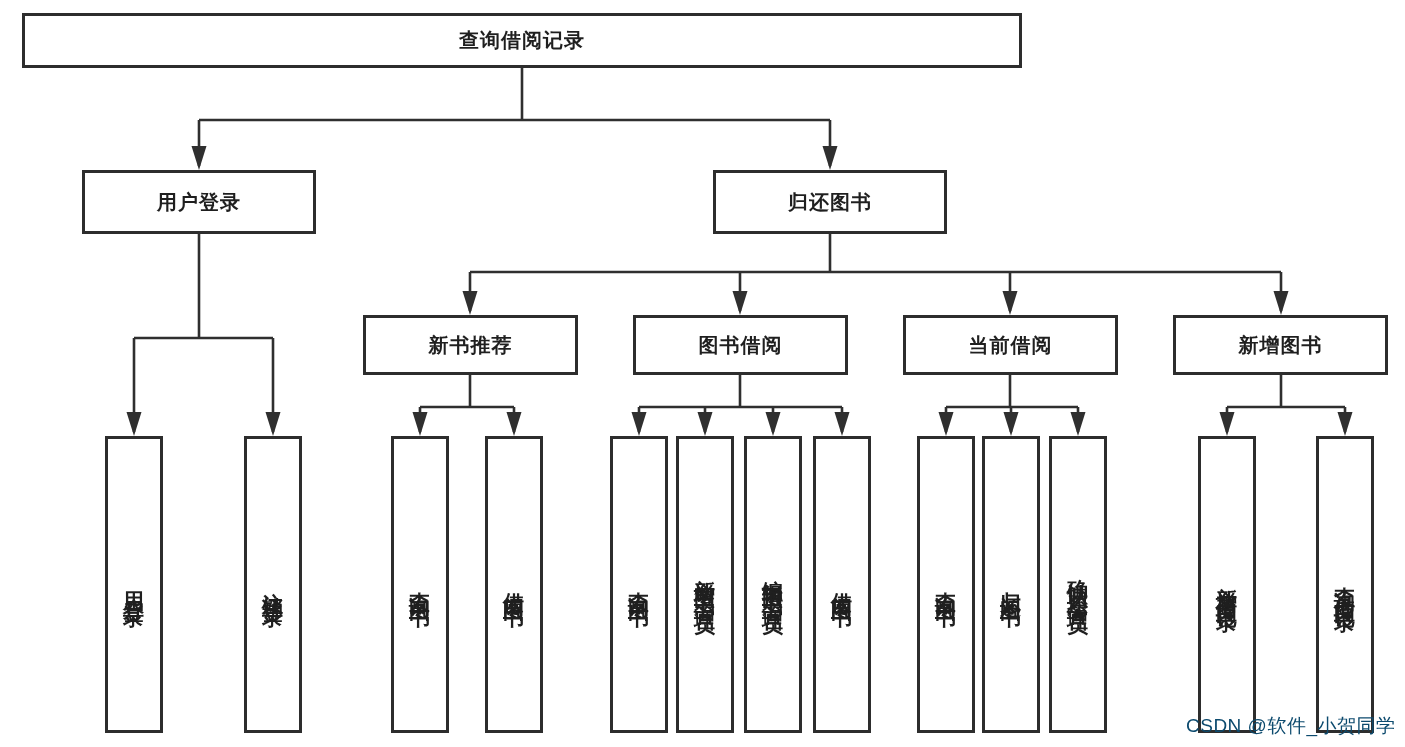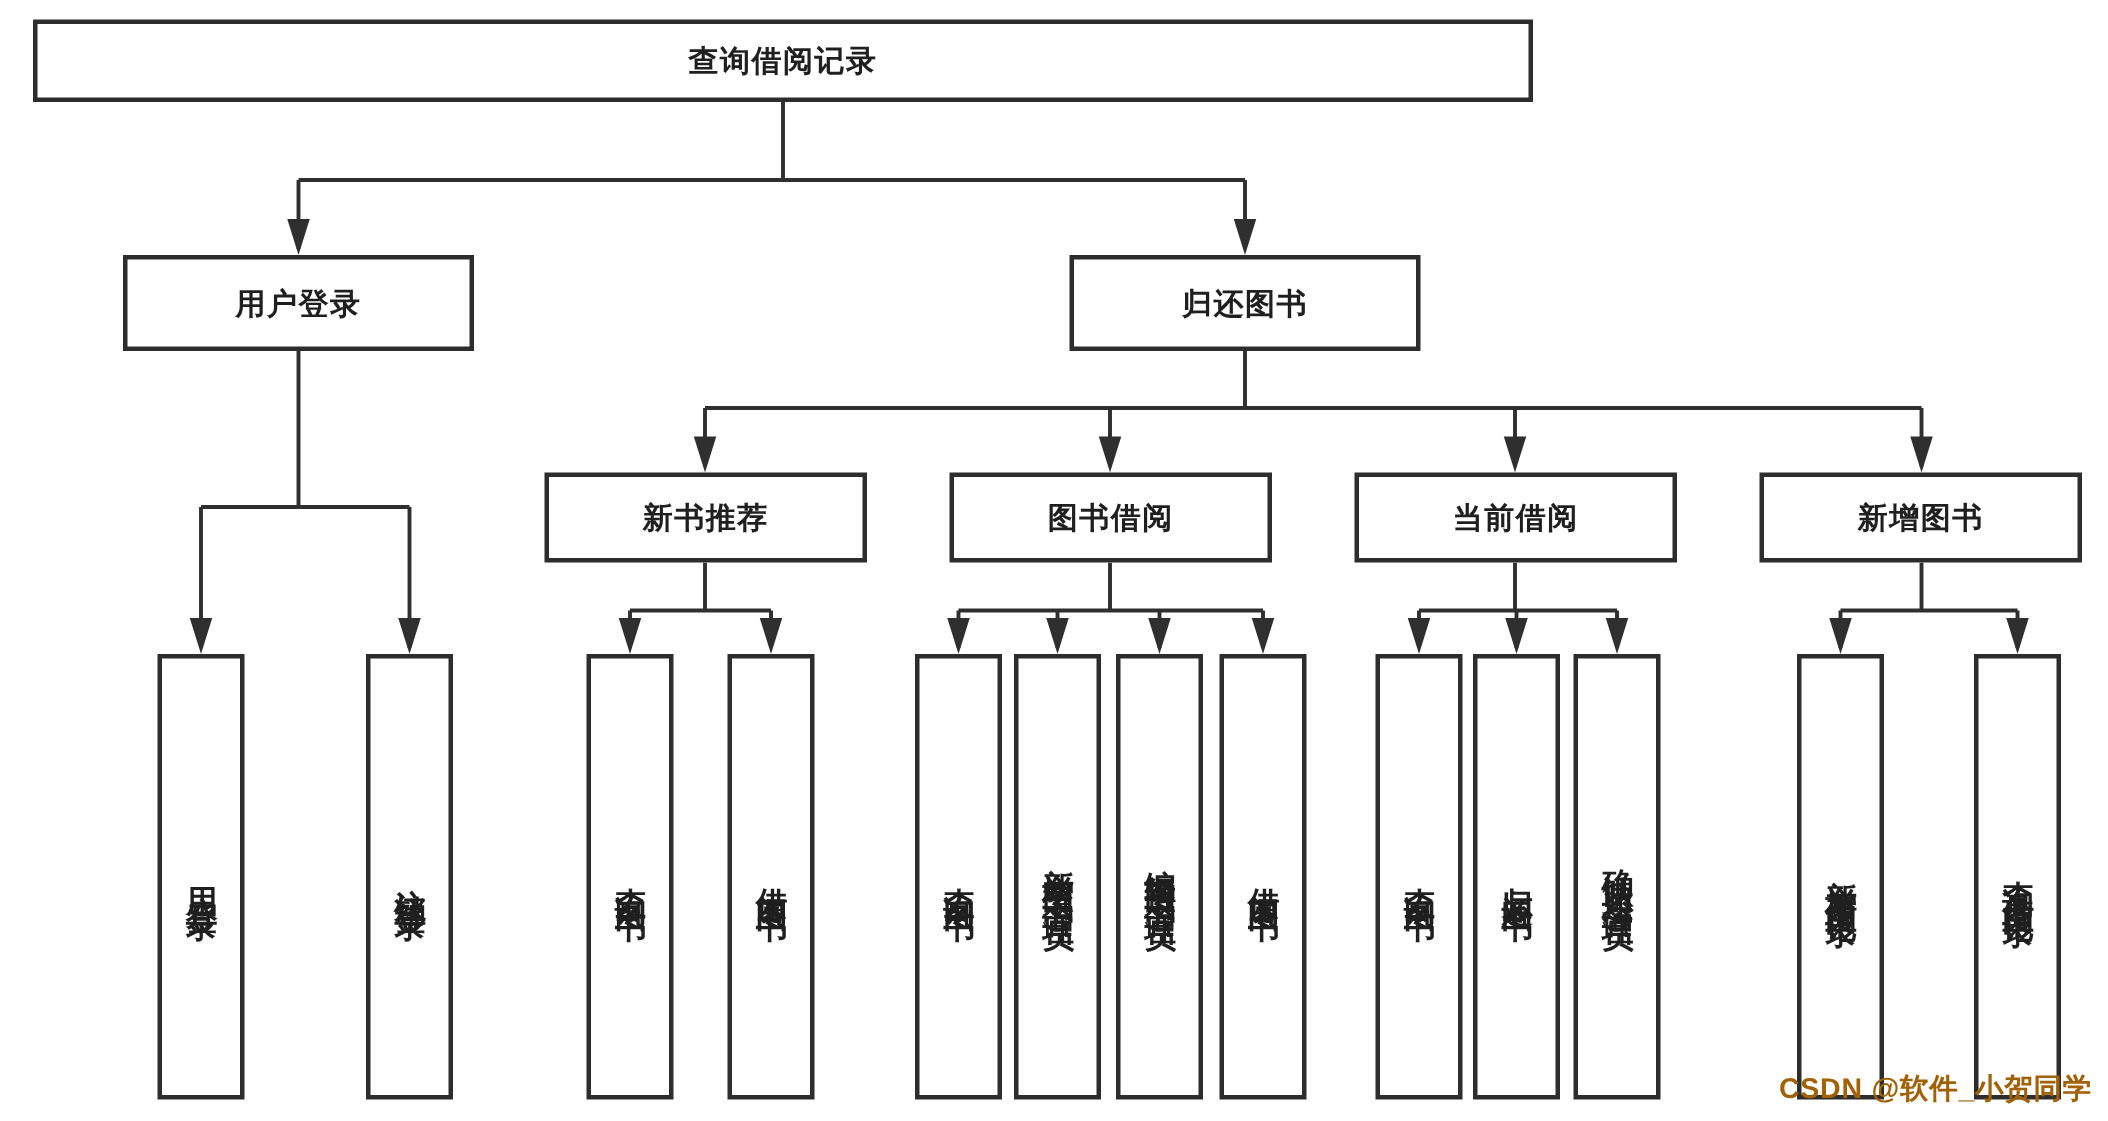--- a/index.html
+++ b/index.html
@@ -48,25 +48,24 @@
     letter-spacing: 5px;
     line-height: 1;
     white-space: nowrap;
   }
   #watermark {
     position: absolute;
     left: 1186px;
     top: 713px;
     width: 215px;
     font-size: 19px;
-    color: #a16207;
+    color: #0c4a6e;
     z-index: 3;
     white-space: nowrap;
     letter-spacing: 0.5px;
-    font-weight: bold;
   }
   svg line { stroke: #2f2f2f; stroke-width: 2.6; }
   svg polygon { fill: #2f2f2f; }
 </style>
 </head>
 <body>
 
 <div id="stage">
 
   <svg id="connectors" viewBox="0 0 1405 747" xmlns="http://www.w3.org/2000/svg">

